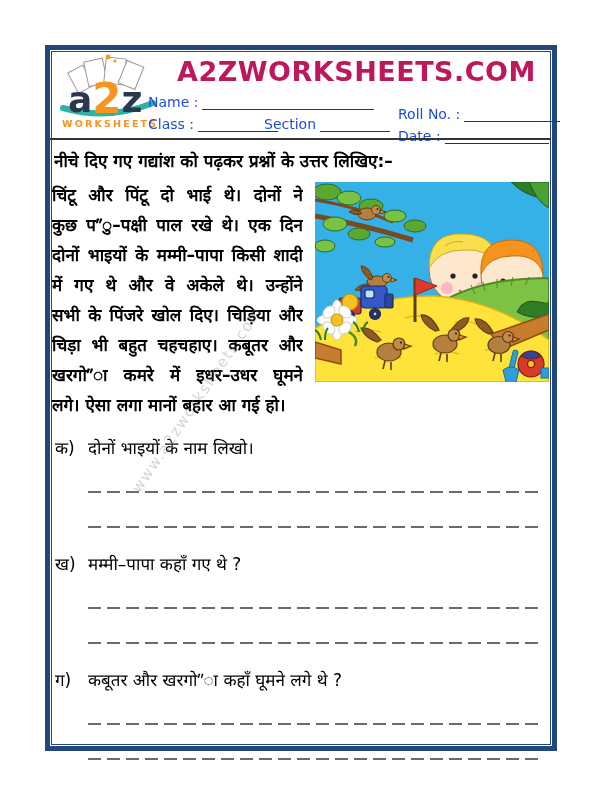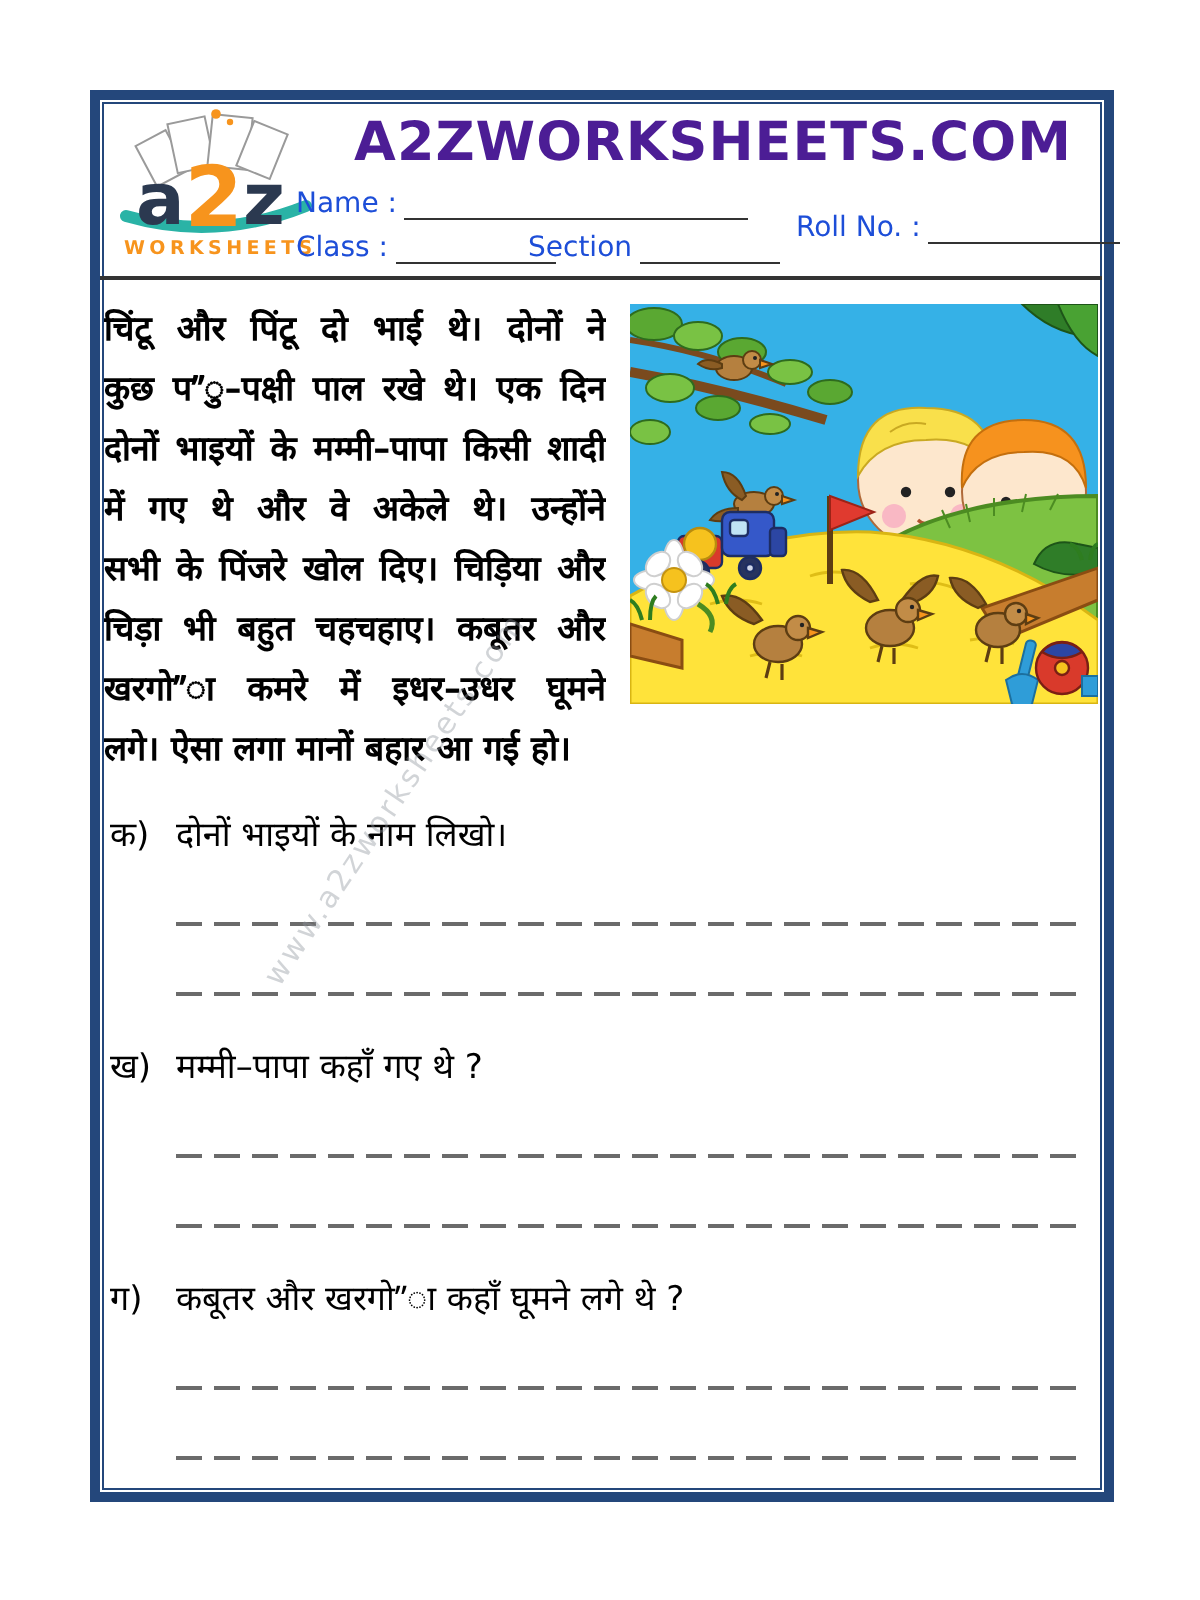--- a/index.html
+++ b/index.html
@@ -9,21 +9,21 @@
 
   
   .frame { position:absolute; left:45px; top:45px; width:512px; height:706px; border:5px solid #24477b; background:#fff; }
   .frame::after { content:""; position:absolute; inset:1px; border:1px solid #24477b; pointer-events:none; }
 
   .inner { position:absolute; left:52px; top:52px; width:497px; height:692px; }
 
   
   .logo { position:absolute; left:6px; top:2px; width:102px; height:80px; }
   .site-title { position:absolute; left:112px; right:0; top:4px; text-align:center;
-                color:#4c1d95; font-size:27px; font-weight:bold; letter-spacing:.5px; }
+                color:#be185d; font-size:27px; font-weight:bold; letter-spacing:.5px; }
   .fields { position:absolute; left:96px; top:42px; width:400px; font-size:14px; color:#1d4ed8; }
   .frow { position:relative; height:22px; white-space:nowrap; }
   .blank { display:inline-block; border-bottom:1px solid #333; height:14px; vertical-align:bottom; margin-left:4px; }
   .b-name { width:172px; }
   .b-roll { width:96px; }
   .b-class { width:80px; }
   .b-section { width:70px; }
   .b-date { width:104px; }
   .fright { position:absolute; left:250px; top:12px; }
   .f-section { position:absolute; left:116px; top:0; }
@@ -85,25 +85,29 @@
         <span>Name :</span><span class="blank b-name"></span>
         <span class="fright">
           <span>Roll No. :</span><span class="blank b-roll"></span>
         </span>
       </div>
       <div class="frow">
         <span>Class :</span><span class="blank b-class"></span>
         <span class="f-section">
           <span>Section</span><span class="blank b-section"></span>
         </span>
+        <span class="fright">
+          <span>Date :</span><span class="blank b-date"></span>
+        </span>
       </div>
     </div>
     <div class="hr-sep"></div>
 
     <div class="content">
+      <div class="instruction">नीचे दिए गए गद्यांश को पढ़कर प्रश्नों के उत्तर लिखिए:–</div>
 
       <div class="passage">
         <div class="pic">
           <svg viewBox="0 0 234 200" xmlns="http://www.w3.org/2000/svg">
 
             <rect x="0" y="0" width="234" height="200" fill="#35b1e7"></rect>
 
             <path d="M0,34 Q45,42 98,58" fill="none" stroke="#7a4a1e" stroke-width="5"></path>
             <path d="M0,18 Q40,24 78,40" fill="none" stroke="#7a4a1e" stroke-width="3"></path>
             <g fill="#5aa832" stroke="#2e6b1e" stroke-width="1">

